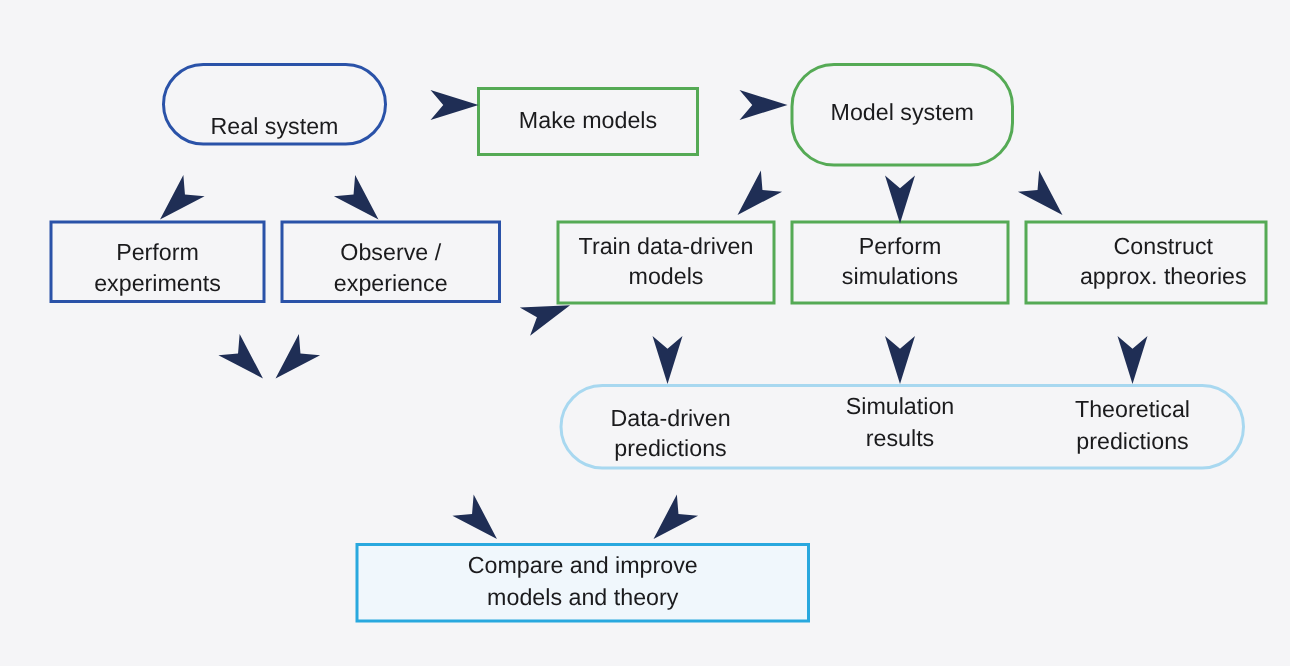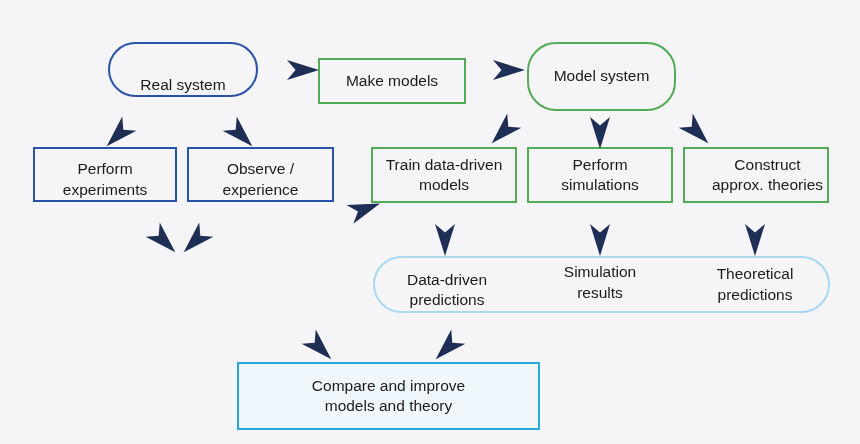--- a/index.html
+++ b/index.html
@@ -75,21 +75,21 @@
   <div class="node border-green" style="left:371px; top:147px; width:146px; height:56px;">
     <span class="label">Train data-driven
 models</span>
   </div>
 
   <div class="node border-green" style="left:527px; top:147px; width:146px; height:56px;">
     <span class="label">Perform
 simulations</span>
   </div>
 
-  <div class="node border-green" style="left:683px; top:147px; width:146px; height:56px;padding-left:23px;">
+  <div class="node border-green" style="left:683px; top:147px; width:162px; height:56px;padding-left:23px;">
     <span class="label">Construct
 approx. theories</span>
   </div>
 
 
   <div class="node border-lightblue stadium" style="left:373px; top:256px; width:457px; height:57px;"></div>
 
   <div class="node plain-label" style="left:382px; top:257px; width:130px; height:66px;">
     <span class="label">Data-driven
 predictions</span>
@@ -98,21 +98,21 @@
   <div class="node plain-label" style="left:535px; top:257px; width:130px; height:51px;">
     <span class="label">Simulation
 results</span>
   </div>
 
   <div class="node plain-label" style="left:690px; top:257px; width:130px; height:55px;justify-content:center;">
     <span class="label">Theoretical
 predictions</span>
   </div>
 
-  <div class="node border-cyan" style="left:237px; top:362px; width:303px; height:68px;">
+  <div class="node border-cyan" style="left:237px; top:362px; width:303px; height:53px;">
     <span class="label">Compare and improve
 models and theory</span>
   </div>
 
   <svg class="arrow" style="left:286px; top:59px;" width="34" height="22" viewBox="0 0 34 22">
       <path d="M1 1 L33 11 L1 21 L9.5 11 Z"></path>
     </svg>
 
   <svg class="arrow" style="left:492px; top:59px;" width="34" height="22" viewBox="0 0 34 22">
       <path d="M1 1 L33 11 L1 21 L9.5 11 Z"></path>

